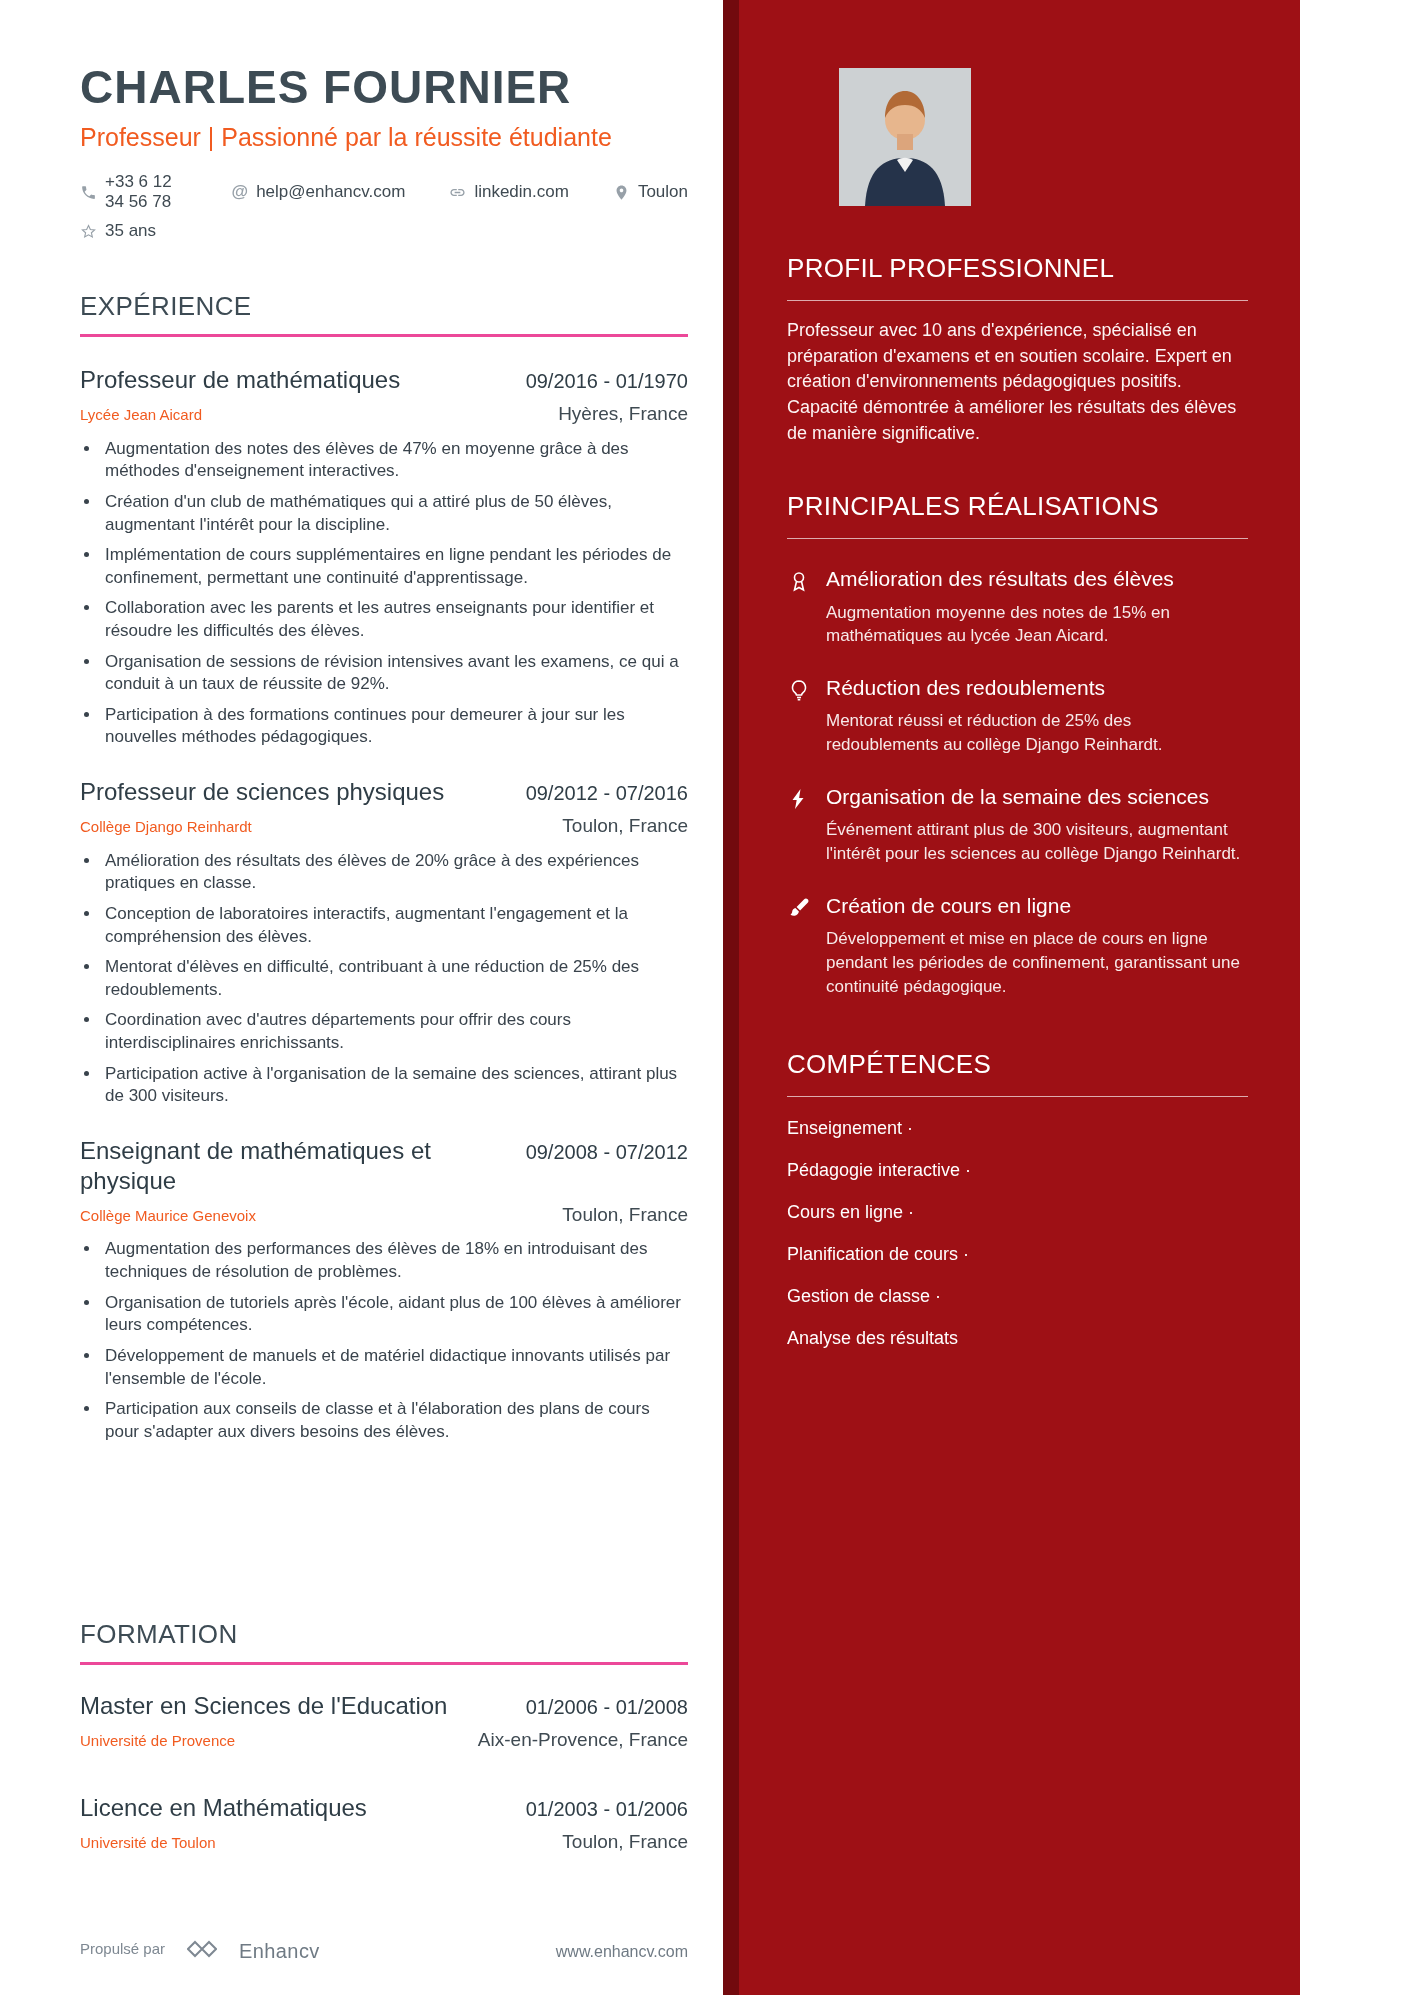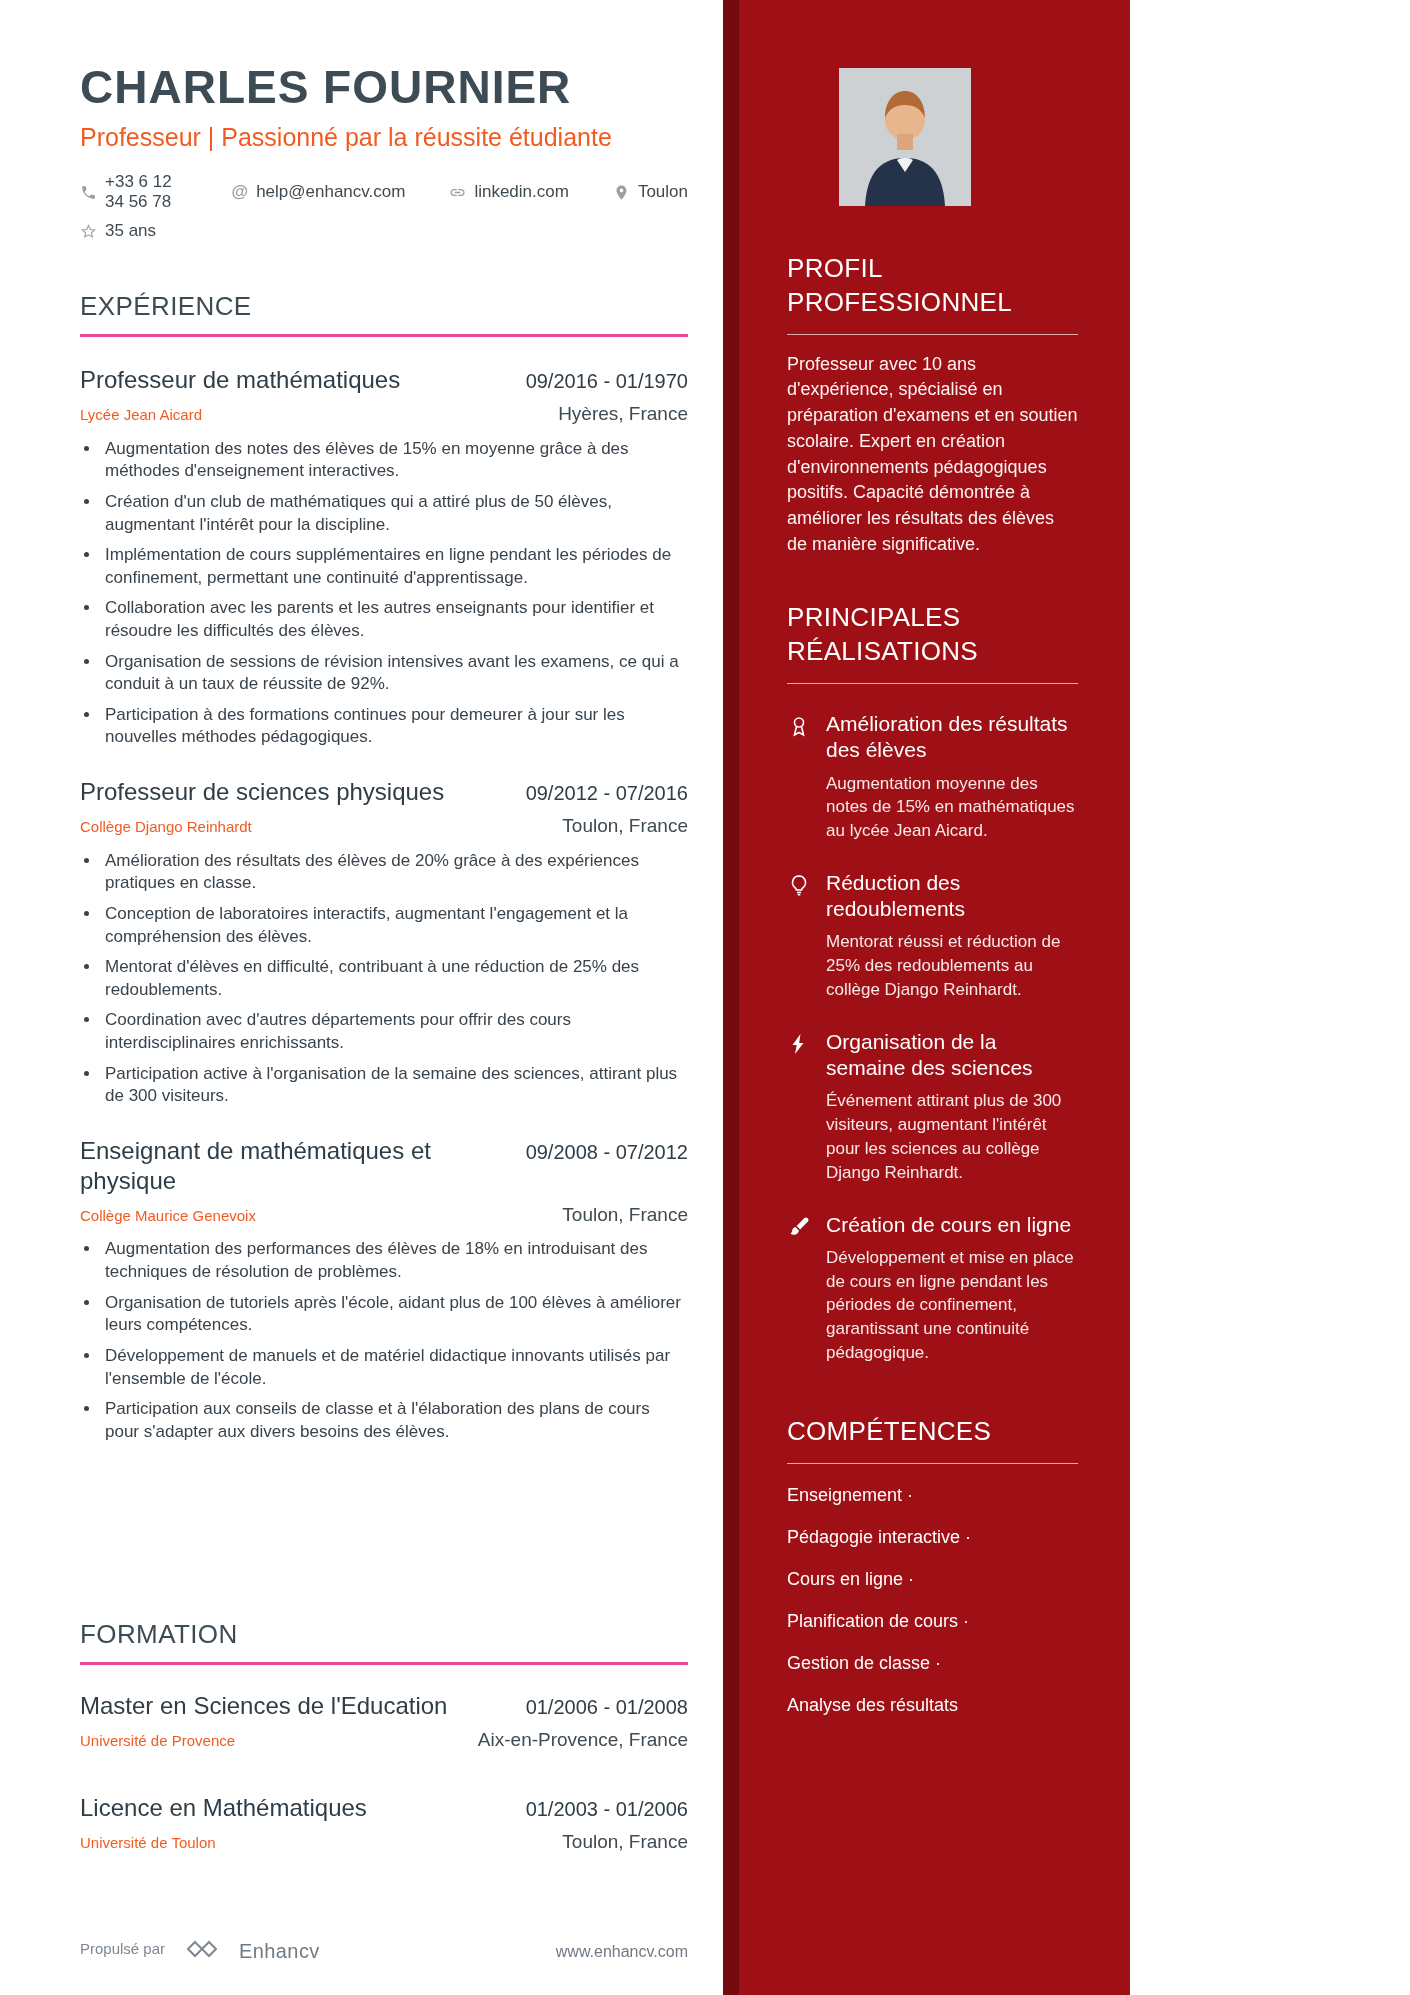--- a/index.html
+++ b/index.html
@@ -1,18 +1,18 @@
 <!DOCTYPE html>
 <html><head>
 <meta charset="utf-8">
 <style>
   * { margin:0; padding:0; box-sizing:border-box; }
   html,body { background:#ffffff; }
   body { font-family:"Liberation Sans","DejaVu Sans",sans-serif; color:#3d4b54; }
-  .page { width:1130px; height:1995px; display:flex; position:relative; background:#ffffff; overflow:hidden; }
+  .page { width:1300px; height:1995px; display:flex; position:relative; background:#ffffff; overflow:hidden; }
 
   
   .left { flex:0 0 723px; width:723px; padding:60px 35px 90px 80px; position:relative; }
   .name { font-size:46px; font-weight:700; letter-spacing:1px; color:#3d4b54; }
   .headline { font-size:25px; color:var(--accent); margin-top:9px; }
   .contact-row { display:flex; align-items:center; gap:44px; margin-top:20px; font-size:17px; color:#3f4a52; }
   .contact-row + .contact-row { margin-top:9px; gap:0; }
   .c-item { display:inline-flex; align-items:center; gap:8px; }
   .c-item svg { width:17px; height:17px; flex:0 0 17px; }
   .at-glyph { color:#97a0a8; font-size:17px; font-weight:700; }
@@ -114,21 +114,21 @@
       <article class="job">
         <div class="row">
           <h3 class="job-title">Professeur de mathématiques</h3>
           <div class="dates">09/2016 - 01/1970</div>
         </div>
         <div class="row row2">
           <div class="company">Lycée Jean Aicard</div>
           <div class="loc">Hyères, France</div>
         </div>
         <ul class="bullets">
-          <li>Augmentation des notes des élèves de 15% en moyenne grâce à des méthodes d'enseignement interactives.</li>
+          <li>Augmentation des notes des élèves de 47% en moyenne grâce à des méthodes d'enseignement interactives.</li>
           <li>Création d'un club de mathématiques qui a attiré plus de 50 élèves, augmentant l'intérêt pour la discipline.</li>
           <li>Implémentation de cours supplémentaires en ligne pendant les périodes de confinement, permettant une continuité d'apprentissage.</li>
           <li>Collaboration avec les parents et les autres enseignants pour identifier et résoudre les difficultés des élèves.</li>
           <li>Organisation de sessions de révision intensives avant les examens, ce qui a conduit à un taux de réussite de 92%.</li>
           <li>Participation à des formations continues pour demeurer à jour sur les nouvelles méthodes pédagogiques.</li>
         </ul>
       </article>
 
       <article class="job">
         <div class="row">

